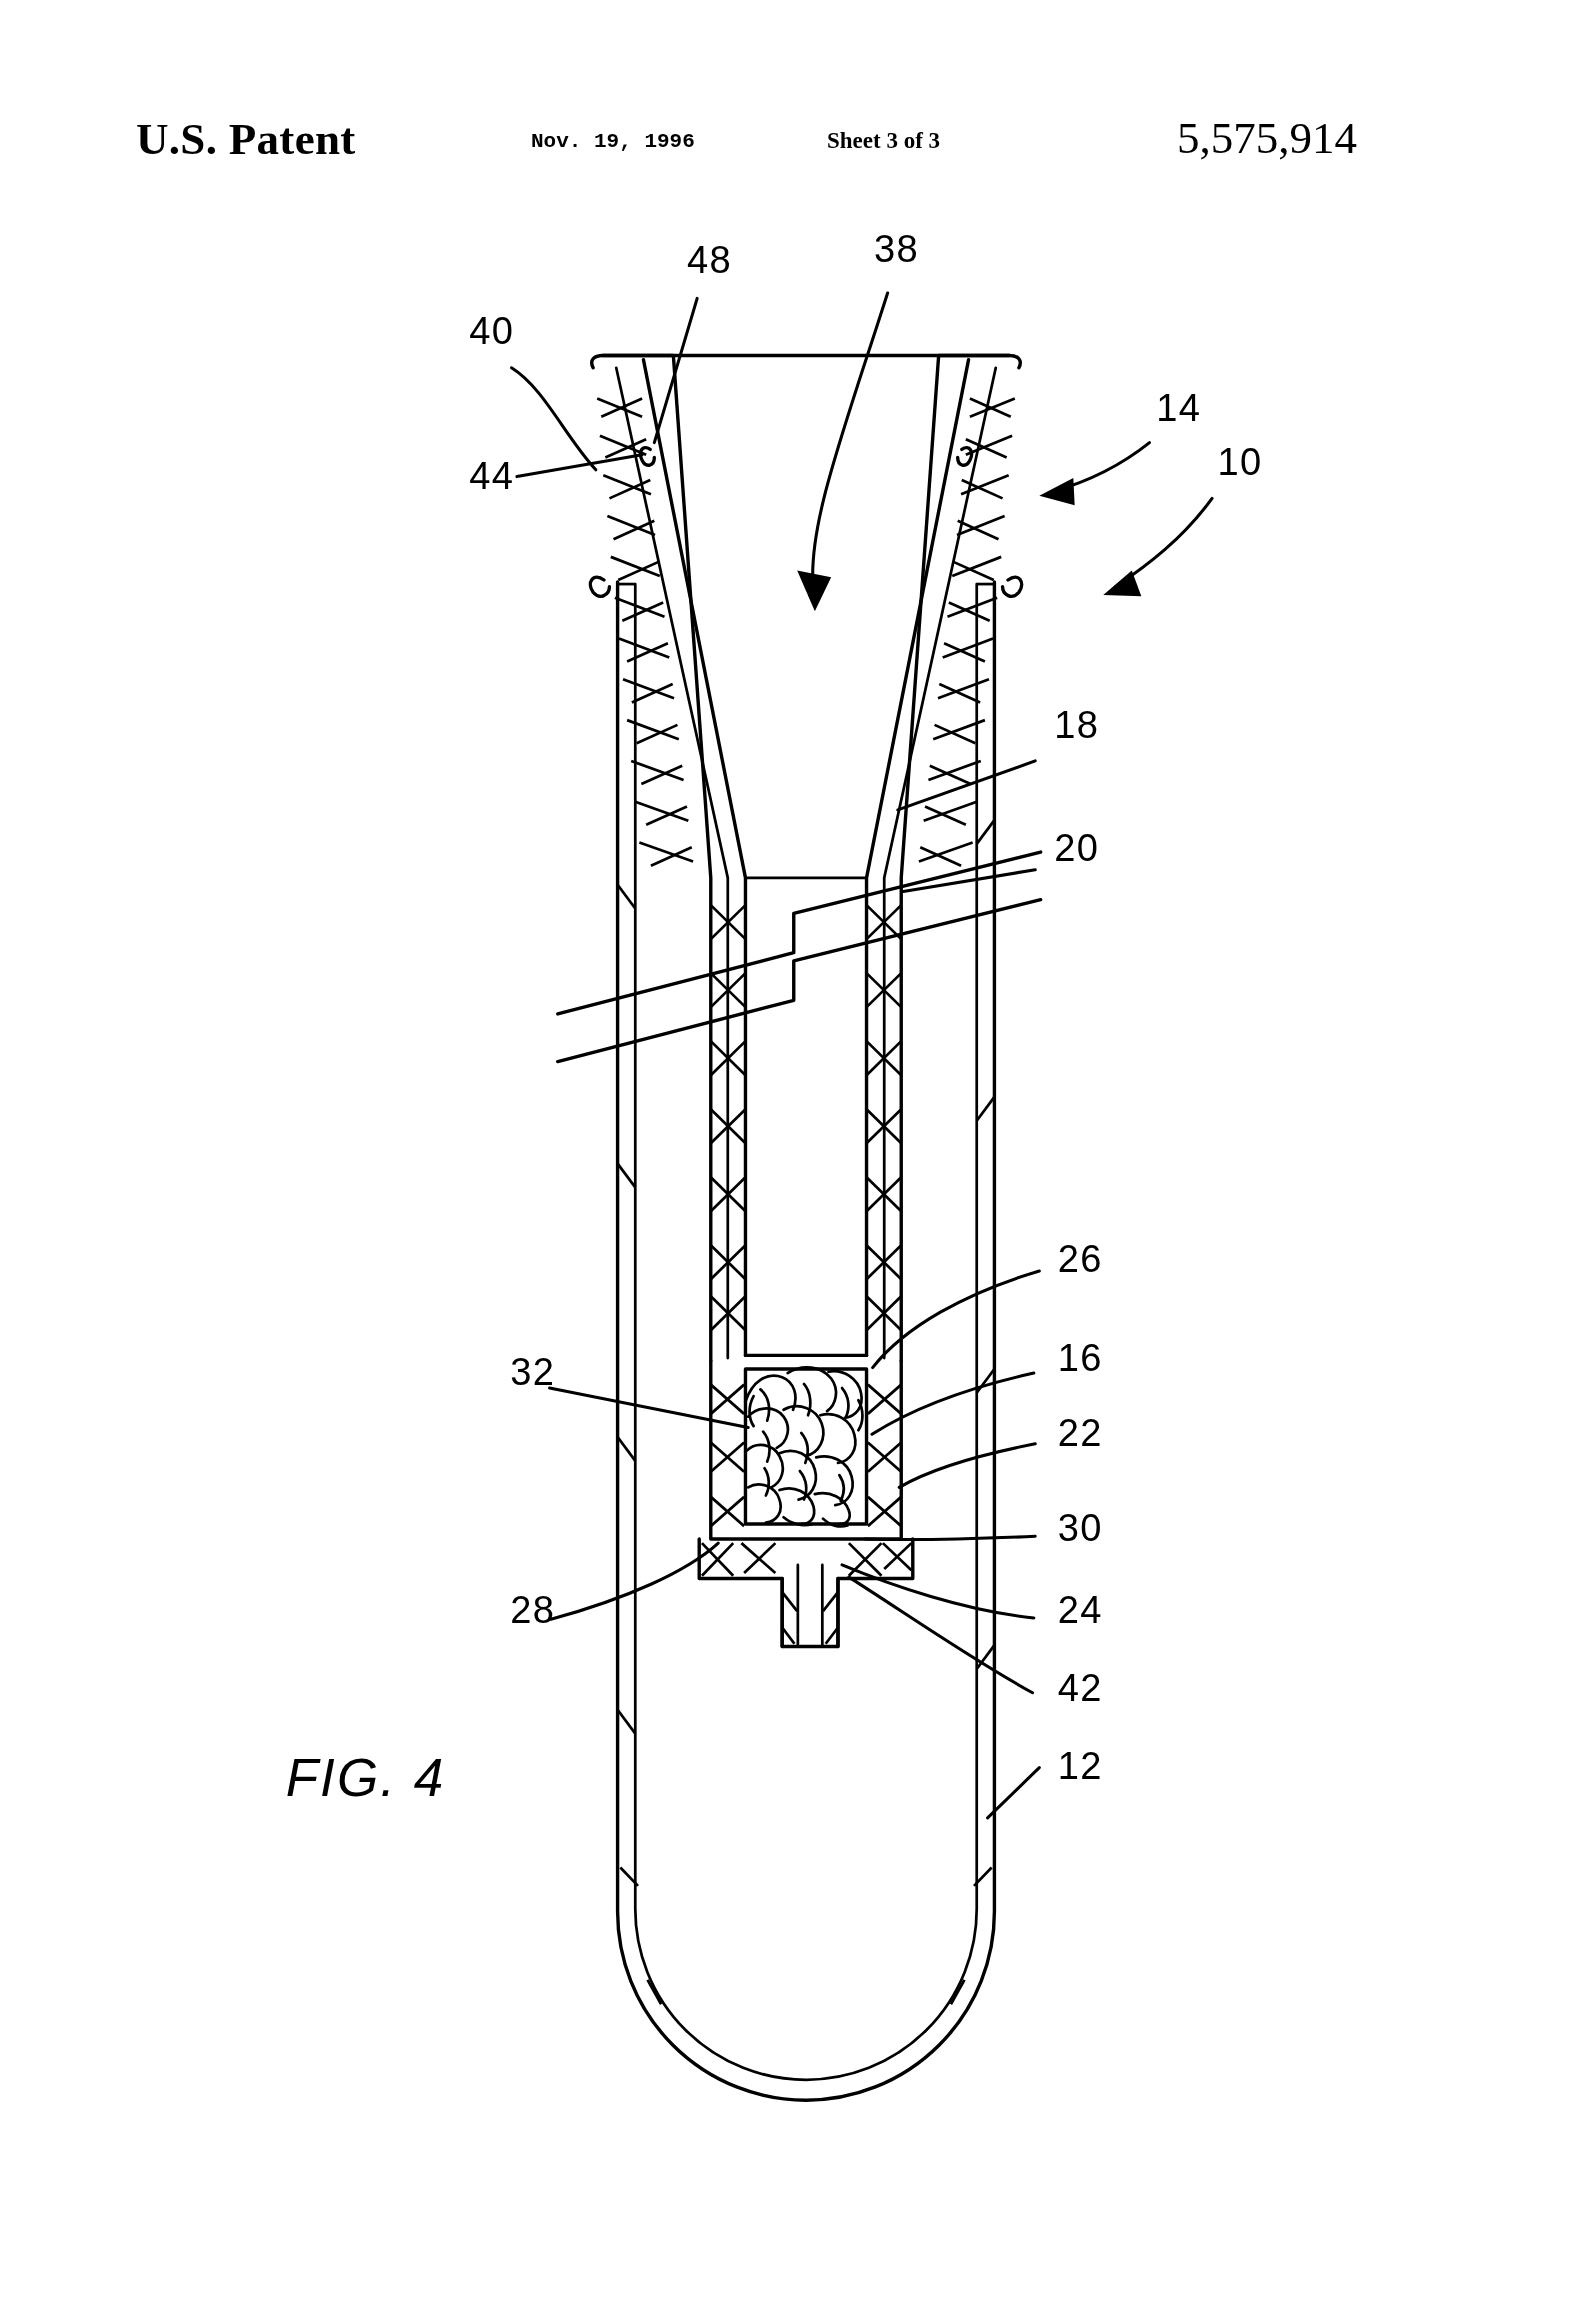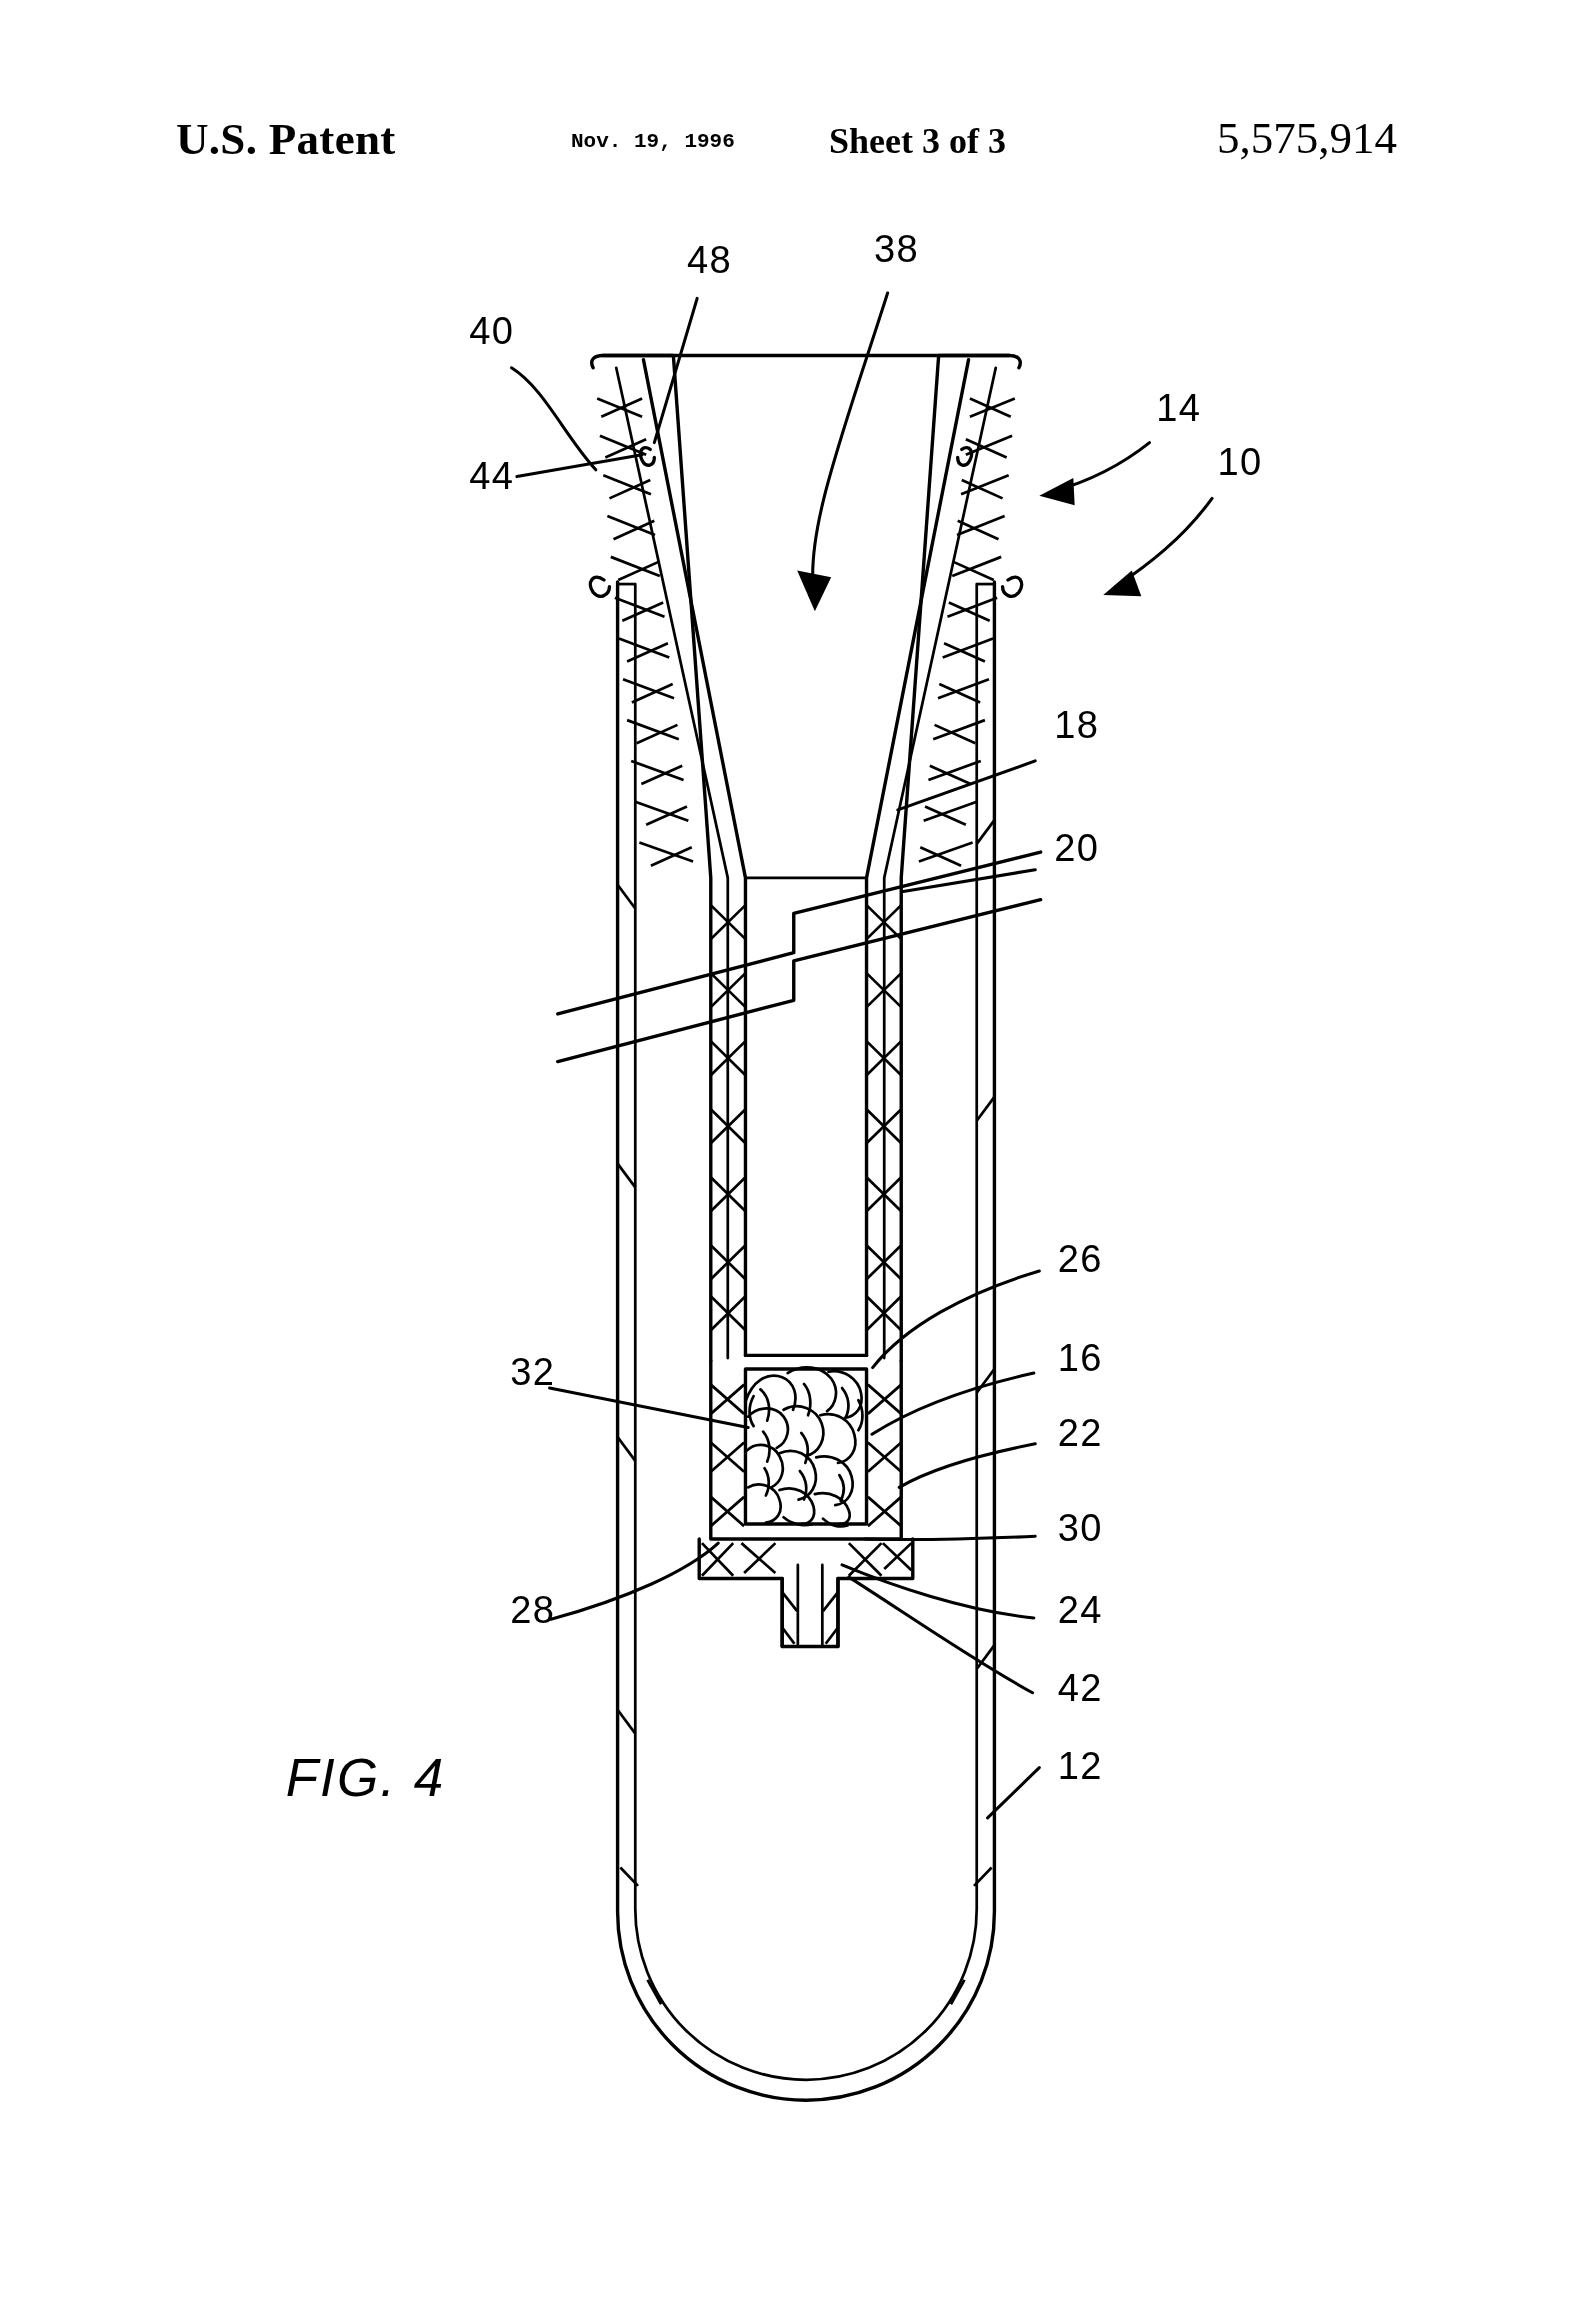--- a/index.html
+++ b/index.html
@@ -1,38 +1,38 @@
 <!DOCTYPE html>
 <html style="font-size:11px"><head>
 <meta charset="utf-8">
 <style>
   html,body{margin:0;padding:0;background:#ffffff;}
   body{width:1578px;height:2319px;position:relative;overflow:hidden;
        font-family:"Liberation Serif", serif;color:#000;}
 
   
   #patent-header{
-    position:absolute;left:0;top:0;width:1262px;height:204px;margin-left:40px;
+    position:absolute;left:0;top:0;width:1262px;height:204px;
   }
   #hdr-office{
     position:absolute;left:136px;top:139px;
     font-family:"Liberation Serif", serif;
     font-weight:bold;font-size:45px;letter-spacing:0.3px;
     transform:translateY(-50%);
   }
   #hdr-date{
     position:absolute;left:531px;top:141px;
     font-family:Liberation Mono, monospace;
     font-weight:bold;font-size:21px;
     transform:translateY(-50%);
   }
   #hdr-sheet{
-    position:absolute;left:789px;top:141px;
+    position:absolute;left:827px;top:141px;
     font-family:"Liberation Serif", serif;
-    font-weight:bold;font-size:36px;
+    font-weight:bold;font-size:23px;
     transform:translateY(-50%);
   }
   #hdr-number{
     position:absolute;left:1177px;top:138px;
     font-family:"Liberation Serif", serif;
     font-weight:normal;font-size:45px;letter-spacing:0px;
     transform:translateY(-50%);
   }
 
   

